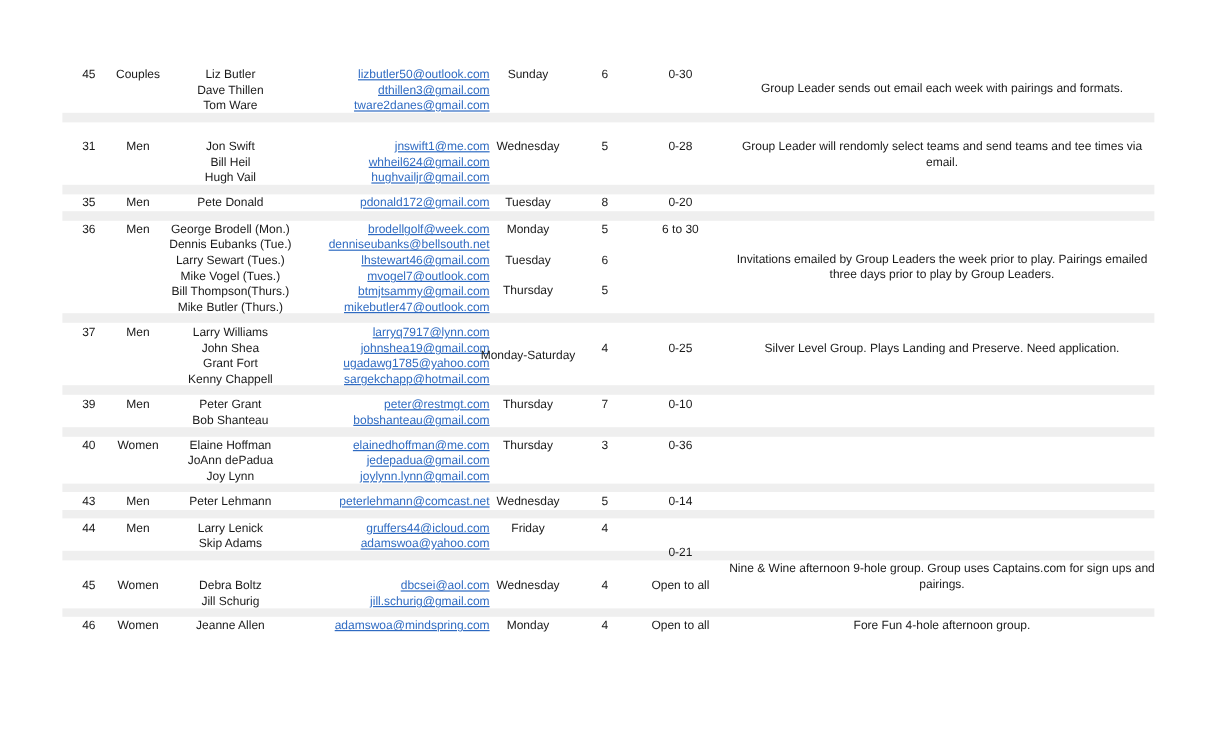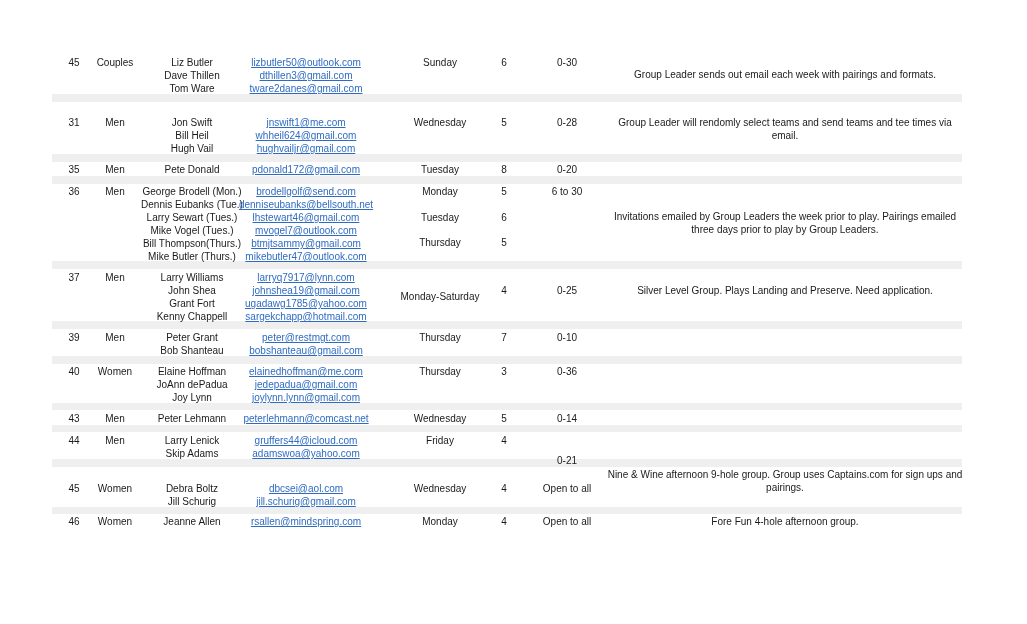--- a/index.html
+++ b/index.html
@@ -4,21 +4,21 @@
 <style>
   html, body { margin:0; padding:0; background:#ffffff; }
   body { width:1027px; height:624px; position:relative; overflow:hidden;
          font-family:"Liberation Sans", sans-serif; font-size:10px; color:#1a1a1a; }
   .sep { position:absolute; left:52px; width:910px; background:#efefef; }
   .cell { position:absolute; text-align:center; line-height:13px; white-space:nowrap; }
   .cell .ln { display:block; }
   .num { left:60px; width:28px; }
   .cat { left:92px; width:46px; }
   .names { left:130px; width:124px; }
-  .emails { left:236px; width:140px; }
+  .emails { left:268px; width:140px;text-align:right; }
   .emails .ln { color:#2f6bc2; text-decoration:underline; }
   .day { left:396px; width:88px; }
   .size { left:490px; width:28px; }
   .hcp { left:532px; width:70px; }
   .note { left:606px; width:358px; white-space:normal; }
 </style>
 </head>
 <body>
 
 <div class="sep" style="top:94px;height:8px;"></div>
@@ -89,21 +89,21 @@
   <div class="cell cat" style="top:185px">Men</div>
   <div class="cell names" style="top:185px">
     <span class="ln">George Brodell (Mon.)</span>
     <span class="ln">Dennis Eubanks (Tue.)</span>
     <span class="ln">Larry Sewart (Tues.)</span>
     <span class="ln">Mike Vogel (Tues.)</span>
     <span class="ln">Bill Thompson(Thurs.)</span>
     <span class="ln">Mike Butler (Thurs.)</span>
   </div>
   <div class="cell emails" style="top:185px">
-    <span class="ln">brodellgolf@send.com</span>
+    <span class="ln">brodellgolf@week.com</span>
     <span class="ln">denniseubanks@bellsouth.net</span>
     <span class="ln">lhstewart46@gmail.com</span>
     <span class="ln">mvogel7@outlook.com</span>
     <span class="ln">btmjtsammy@gmail.com</span>
     <span class="ln">mikebutler47@outlook.com</span>
   </div>
   <div class="cell day" style="top:185px">Monday</div>
   <div class="cell day" style="top:211px">Tuesday</div>
   <div class="cell day" style="top:236px">Thursday</div>
   <div class="cell size" style="top:185px">5</div>
@@ -215,19 +215,19 @@
   <div class="cell note" style="top:468px">Nine &amp; Wine afternoon 9-hole group. Group uses Captains.com for sign ups and pairings.</div>
 </div>
 
 <div>
   <div class="cell num" style="top:515px">46</div>
   <div class="cell cat" style="top:515px">Women</div>
   <div class="cell names" style="top:515px">
     <span class="ln">Jeanne Allen</span>
   </div>
   <div class="cell emails" style="top:515px">
-    <span class="ln">rsallen@mindspring.com</span>
+    <span class="ln">adamswoa@mindspring.com</span>
   </div>
   <div class="cell day" style="top:515px">Monday</div>
   <div class="cell size" style="top:515px">4</div>
   <div class="cell hcp" style="top:515px">Open to all</div>
   <div class="cell note" style="top:515px">Fore Fun 4-hole afternoon group.</div>
 </div>
 
 </body></html>

